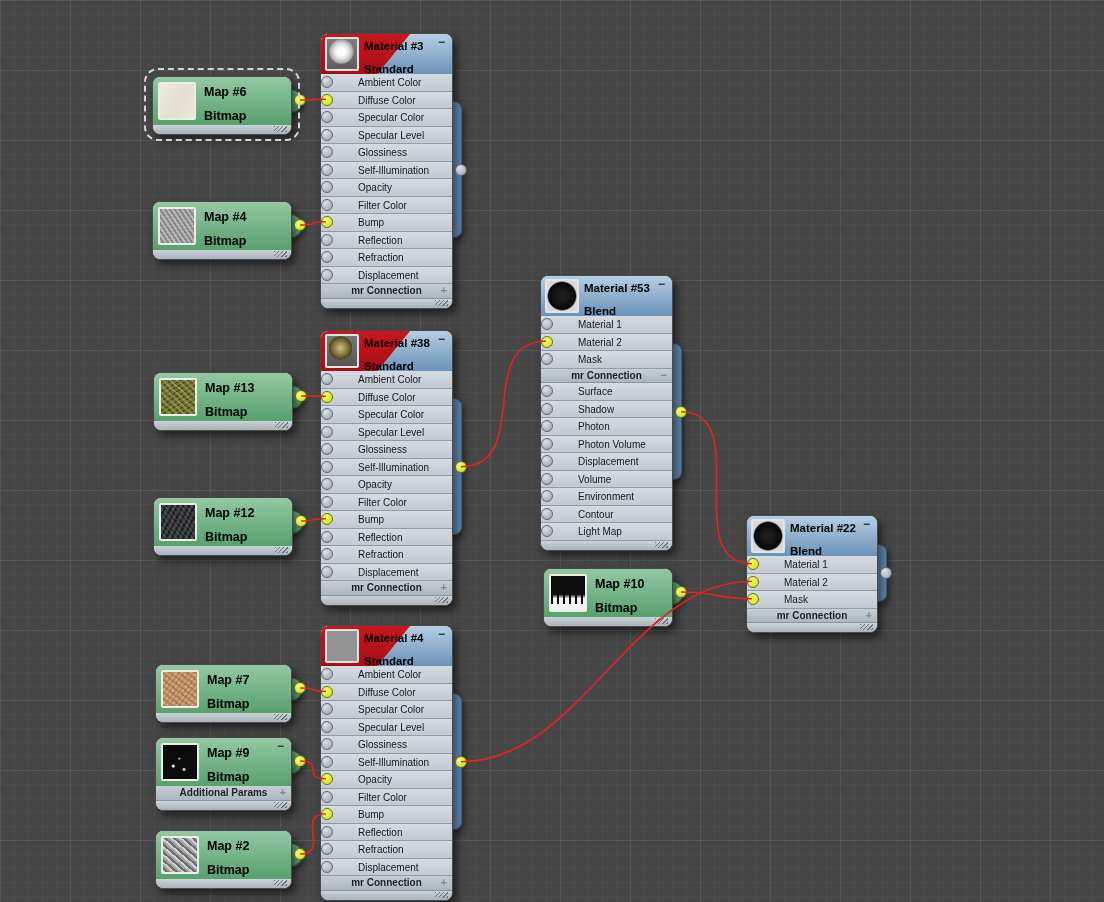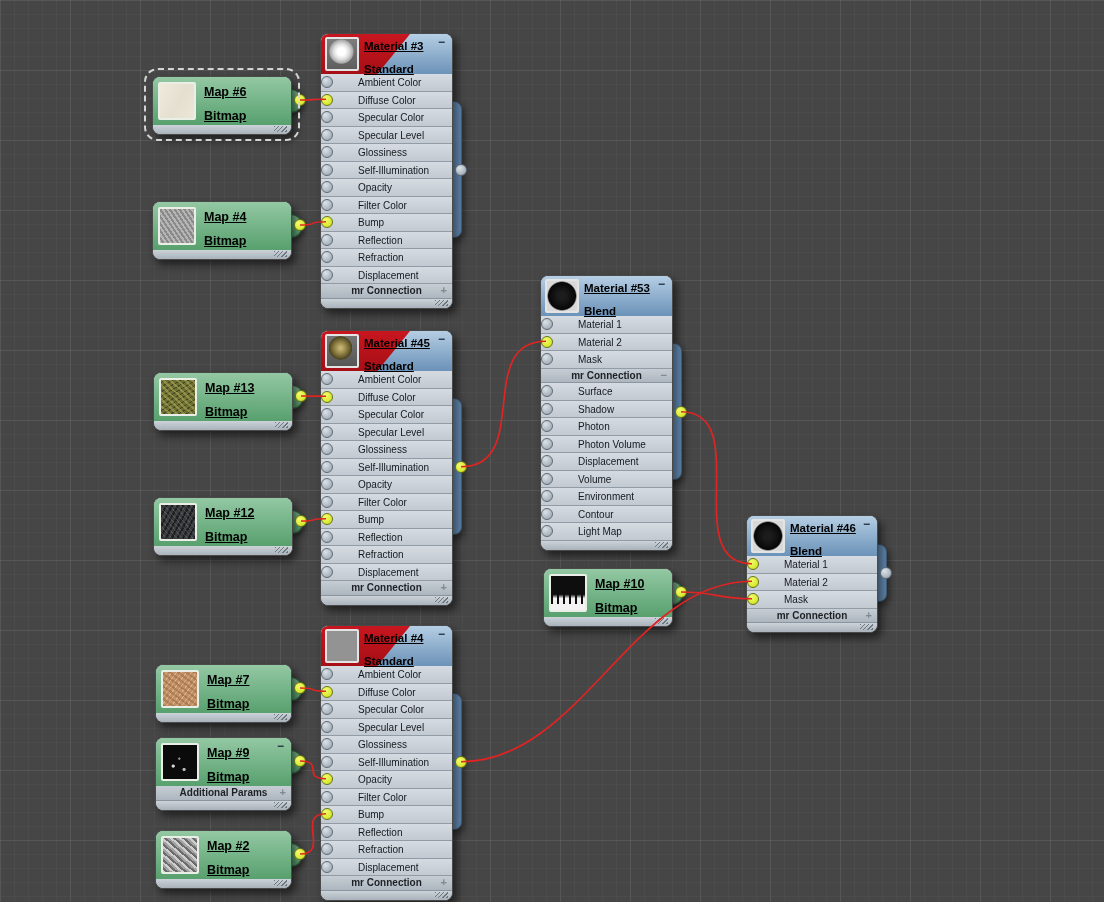--- a/index.html
+++ b/index.html
@@ -26,21 +26,21 @@
   .redband{
     position:absolute;inset:0;z-index:0;
     background:linear-gradient(#c8161f,#a60f16);
     clip-path:polygon(0 0,68% 0,43% 100%,0 100%);
   }
   .thumb{
     position:absolute;z-index:1;left:4px;top:3px;width:34px;height:34px;
     border:2px solid #e4e4e4;border-radius:2px;box-sizing:border-box;
   }
   .map-head .thumb{left:5px;top:5px;width:38px;height:38px;border-color:#e9efe6;}
-  .titles{position:absolute;z-index:1;left:43px;top:4px;line-height:16px;color:#000;text-decoration:underline;}
+  .titles{position:absolute;z-index:1;left:43px;top:4px;line-height:16px;color:#000;}
   .map-head .titles{left:51px;top:7px;line-height:17px;}
   .title{font-size:11.5px;font-weight:bold;white-space:nowrap;}
   .subtitle{font-size:11.5px;font-weight:bold;white-space:nowrap;margin-top:7px;}
   .map-head .title,.map-head .subtitle{font-size:12.5px;}
   .collapse{
     position:absolute;z-index:2;right:7px;top:2px;font-size:12px;font-weight:bold;
     color:#20303f;cursor:pointer;line-height:12px;
   }
   
   .slot{
@@ -248,21 +248,21 @@
       </div>
     </div>
     <div class="node material" style="left: 320px; top: 330px; width: 133px; height: 273.5px;">
       <div class="sidetab" style="top: 68.375px; height: 136.75px;"></div>
       <div class="outdot dot on" style="top: 130.75px;"></div>
       <div class="body">
         <div class="header mat-head">
           <div class="redband"></div>
           <div class="thumb thumb-sphere-olive"></div>
           <div class="titles">
-            <div class="title">Material #45</div>
+            <div class="title">Material #38</div>
             <div class="subtitle">Standard</div>
           </div>
           <div class="collapse">−</div>
         </div>
         <div class="slot">
           <div class="dot off"></div>
           <div class="slot-label">Ambient Color</div>
         </div>
         <div class="slot">
           <div class="dot on"></div>
@@ -402,21 +402,21 @@
         </div>
       </div>
     </div>
     <div class="node material" style="left: 746px; top: 515px; width: 132px; height: 116px;">
       <div class="sidetab" style="top: 29px; height: 58px;"></div>
       <div class="outdot dot off" style="top: 52px;"></div>
       <div class="body">
         <div class="header mat-head">
           <div class="thumb thumb-sphere-black"></div>
           <div class="titles">
-            <div class="title">Material #46</div>
+            <div class="title">Material #22</div>
             <div class="subtitle">Blend</div>
           </div>
           <div class="collapse">−</div>
         </div>
         <div class="slot">
           <div class="dot on"></div>
           <div class="slot-label">Material 1</div>
         </div>
         <div class="slot">
           <div class="dot on"></div>

